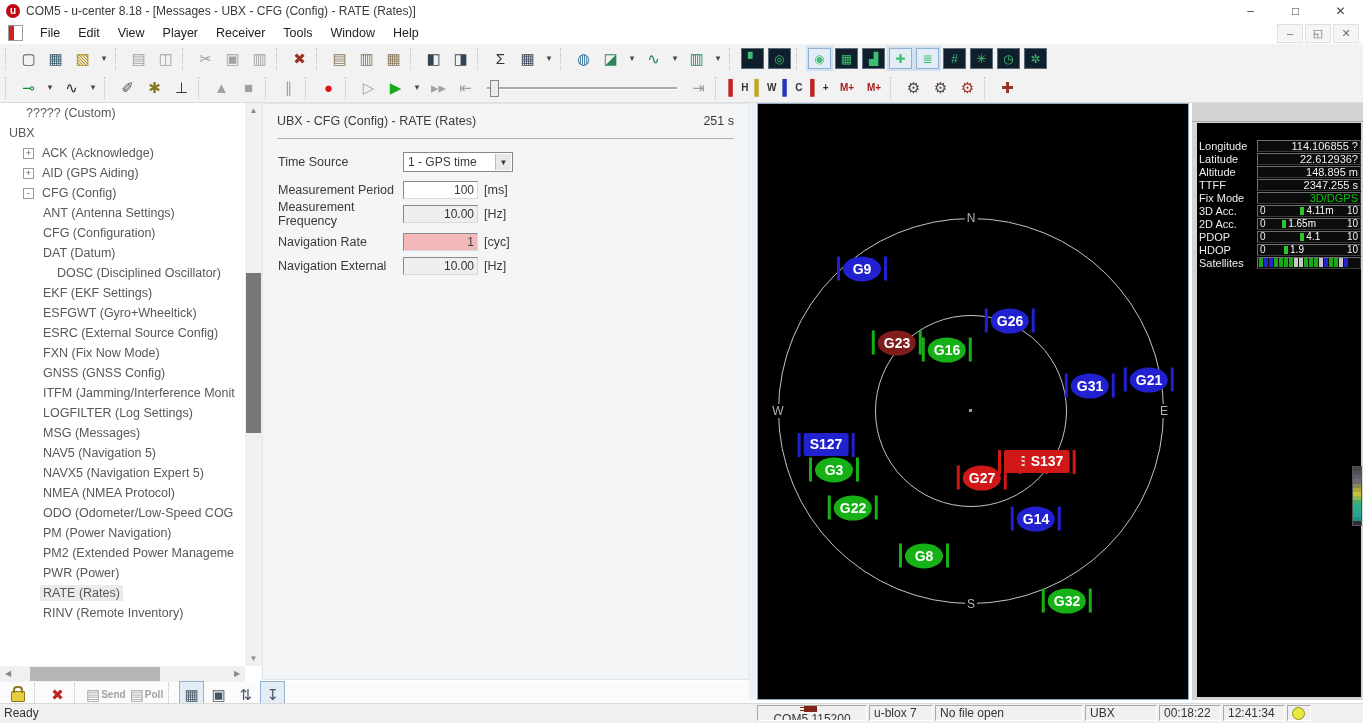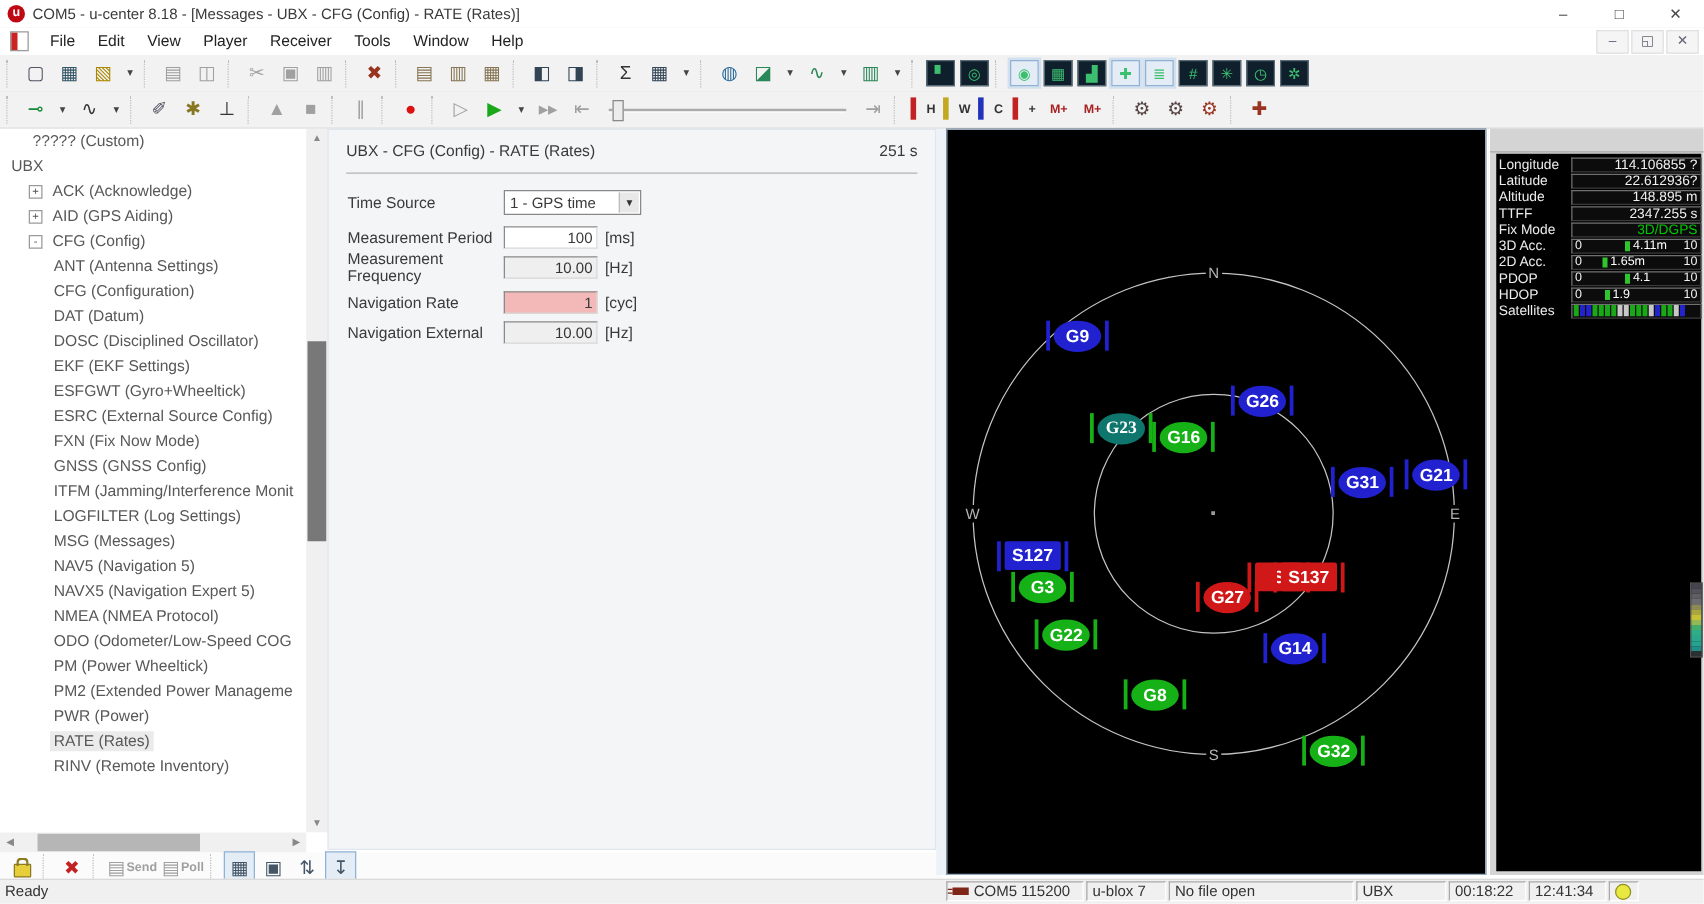--- a/index.html
+++ b/index.html
@@ -79,21 +79,21 @@
   .skycenter{position:absolute;left:211px;top:305px;width:3px;height:3px;background:#999}
   .compass{position:absolute;color:#b4b4b4;font-size:12px;transform:translate(-50%,-50%);background:#000;padding:0 2px;z-index:1}
   .sat{position:absolute;transform:translate(-50%,-50%);display:flex;align-items:flex-start;z-index:2}
   .wing{width:3px;height:24px;margin:0 3px;flex:none}
   .sbody{height:25px;line-height:25px;padding:0 6px;color:#fff;font-weight:bold;font-size:14px;text-align:center;min-width:26px}
   .sbody.ell{border-radius:50%}
   .sbody.rect{border-radius:2px;height:23px;line-height:23px}
   
   .datapanel{position:absolute;left:1191px;top:103px;width:172px;height:597px;background:#d4d4d4;border-left:1px solid #fff;box-sizing:border-box}
   .dp-top{height:18px;border-bottom:1px solid #a8a8a8}
-  .dp-black{position:absolute;left:5px;right:2px;top:20px;bottom:3px;background:#000;padding-top:2px}
+  .dp-black{position:absolute;left:5px;right:2px;top:20px;bottom:3px;background:#000;padding-top:16px}
   .drow{display:flex;height:13px;align-items:center}
   .dlab{width:58px;color:#ececec;font-size:11px;padding-left:2px;white-space:nowrap;flex:none}
   .dcell{flex:1;height:12px;border:1px solid;border-color:#707070 #3a3a3a #3a3a3a #707070;background:#0c0c0c;display:flex;align-items:center;position:relative;font-size:11px;color:#f0f0f0;box-sizing:border-box;overflow:hidden}
   .dval{flex:1;text-align:right;padding-right:2px;white-space:nowrap}
   .bmin{padding-left:2px;font-size:10px}
   .bmax{margin-left:auto;padding-right:2px;font-size:10px}
   .btrack{position:absolute;left:12px;right:16px;top:0;bottom:0}
   .bmark{position:absolute;top:1px;bottom:1px;width:4px;background:#2ec52e}
   .btxt{position:absolute;top:0;font-size:10px;color:#fff;white-space:nowrap;line-height:10px}
   .satseg{width:4px;height:9px;margin-right:1px;flex:none}
@@ -376,21 +376,21 @@
       </div>
       <div class="trow" style="padding-left: 40px;">
         <span class="tlabel">ANT (Antenna Settings)</span>
       </div>
       <div class="trow" style="padding-left: 40px;">
         <span class="tlabel">CFG (Configuration)</span>
       </div>
       <div class="trow" style="padding-left: 40px;">
         <span class="tlabel">DAT (Datum)</span>
       </div>
-      <div class="trow" style="padding-left: 40px;">
+      <div class="trow" style="padding-left: 54px;">
         <span class="tlabel">DOSC (Disciplined Oscillator)</span>
       </div>
       <div class="trow" style="padding-left: 40px;">
         <span class="tlabel">EKF (EKF Settings)</span>
       </div>
       <div class="trow" style="padding-left: 40px;">
         <span class="tlabel">ESFGWT (Gyro+Wheeltick)</span>
       </div>
       <div class="trow" style="padding-left: 40px;">
         <span class="tlabel">ESRC (External Source Config)</span>
@@ -416,21 +416,21 @@
       <div class="trow" style="padding-left: 40px;">
         <span class="tlabel">NAVX5 (Navigation Expert 5)</span>
       </div>
       <div class="trow" style="padding-left: 40px;">
         <span class="tlabel">NMEA (NMEA Protocol)</span>
       </div>
       <div class="trow" style="padding-left: 40px;">
         <span class="tlabel">ODO (Odometer/Low-Speed COG</span>
       </div>
       <div class="trow" style="padding-left: 40px;">
-        <span class="tlabel">PM (Power Wheeltick)</span>
+        <span class="tlabel">PM (Power Navigation)</span>
       </div>
       <div class="trow" style="padding-left: 40px;">
         <span class="tlabel">PM2 (Extended Power Manageme</span>
       </div>
       <div class="trow" style="padding-left: 40px;">
         <span class="tlabel">PWR (Power)</span>
       </div>
       <div class="trow sel" style="padding-left: 40px;">
         <span class="tlabel">RATE (Rates)</span>
       </div>
@@ -533,21 +533,21 @@
       <span class="sbody ell" style="background: rgb(33, 33, 207);">G9</span>
       <span class="wing" style="background: rgb(33, 33, 207);"></span>
     </div>
     <div class="sat" style="left: 252px; top: 217px;">
       <span class="wing" style="background: rgb(33, 33, 207);"></span>
       <span class="sbody ell" style="background: rgb(33, 33, 207);">G26</span>
       <span class="wing" style="background: rgb(33, 33, 207);"></span>
     </div>
     <div class="sat" style="left: 139px; top: 239px;">
       <span class="wing" style="background: rgb(22, 177, 22);"></span>
-      <span class="sbody ell" style="background: #0f766e; font-family: Liberation Serif, serif;">G23</span>
+      <span class="sbody ell" style="background: #7f1d1d;">G23</span>
       <span class="wing" style="background: rgb(22, 177, 22);"></span>
     </div>
     <div class="sat" style="left: 189px; top: 246px;">
       <span class="wing" style="background: rgb(22, 177, 22);"></span>
       <span class="sbody ell" style="background: rgb(22, 177, 22);">G16</span>
       <span class="wing" style="background: rgb(22, 177, 22);"></span>
     </div>
     <div class="sat" style="left: 332px; top: 282px;">
       <span class="wing" style="background: rgb(33, 33, 207);"></span>
       <span class="sbody ell" style="background: rgb(33, 33, 207);">G31</span>
@@ -721,21 +721,21 @@
     <div class="eseg" style="background: rgb(47, 174, 134);"></div>
     <div class="eseg" style="background: rgb(40, 169, 140);"></div>
     <div class="eseg" style="background: rgb(36, 163, 144);"></div>
     <div class="eseg" style="background: rgb(32, 143, 133);"></div>
     <div class="eseg" style="background: rgb(43, 48, 52);"></div>
   </div>
 
 <div class="statusbar">
   <span class="ready">Ready</span>
   <div class="scells" id="scells">
-      <div class="scell" style="width: 110px;">
+      <div class="scell" style="width: 110px; flex-direction: column;">
         <span class="plug"></span>
         <span>COM5 115200</span>
       </div>
       <div class="scell" style="width: 64px;">
         <span>u-blox 7</span>
       </div>
       <div class="scell" style="width: 148px;">
         <span>No file open</span>
       </div>
       <div class="scell" style="width: 72px;">

